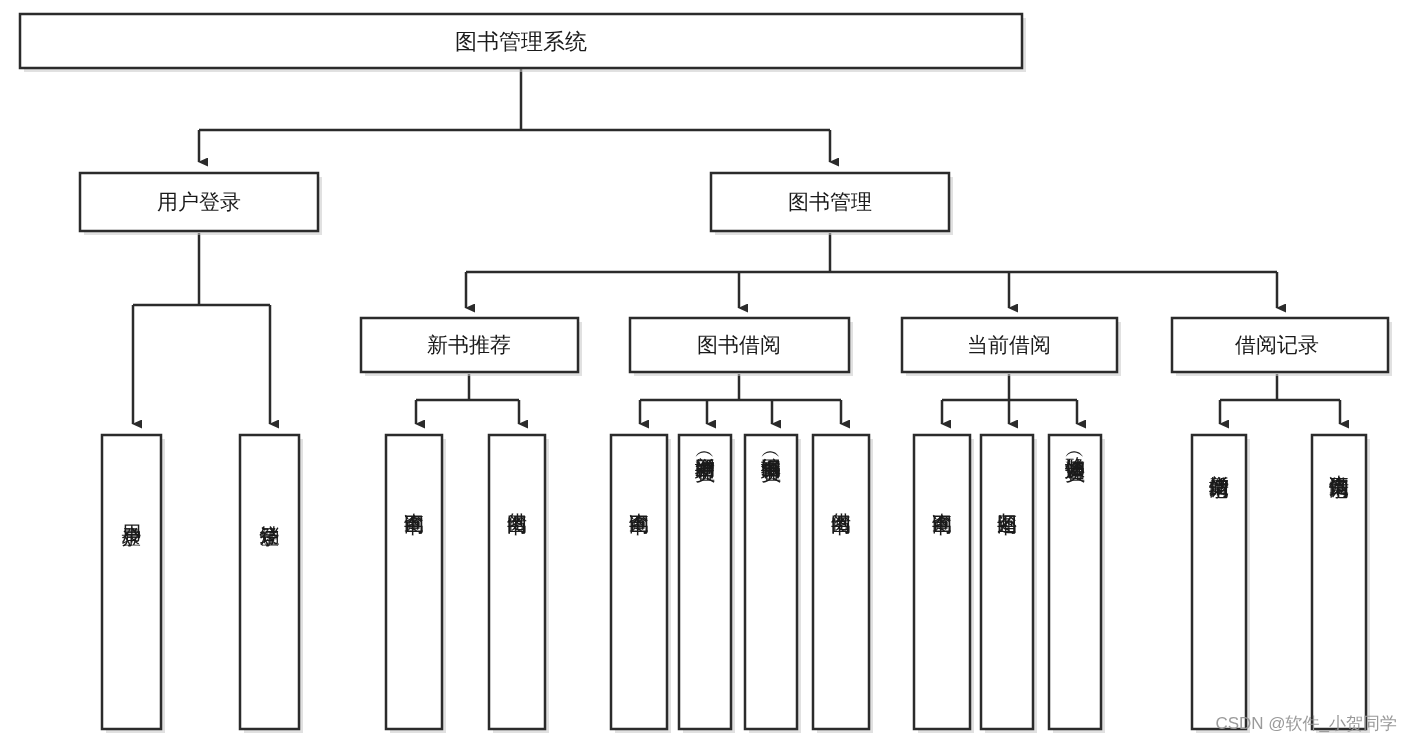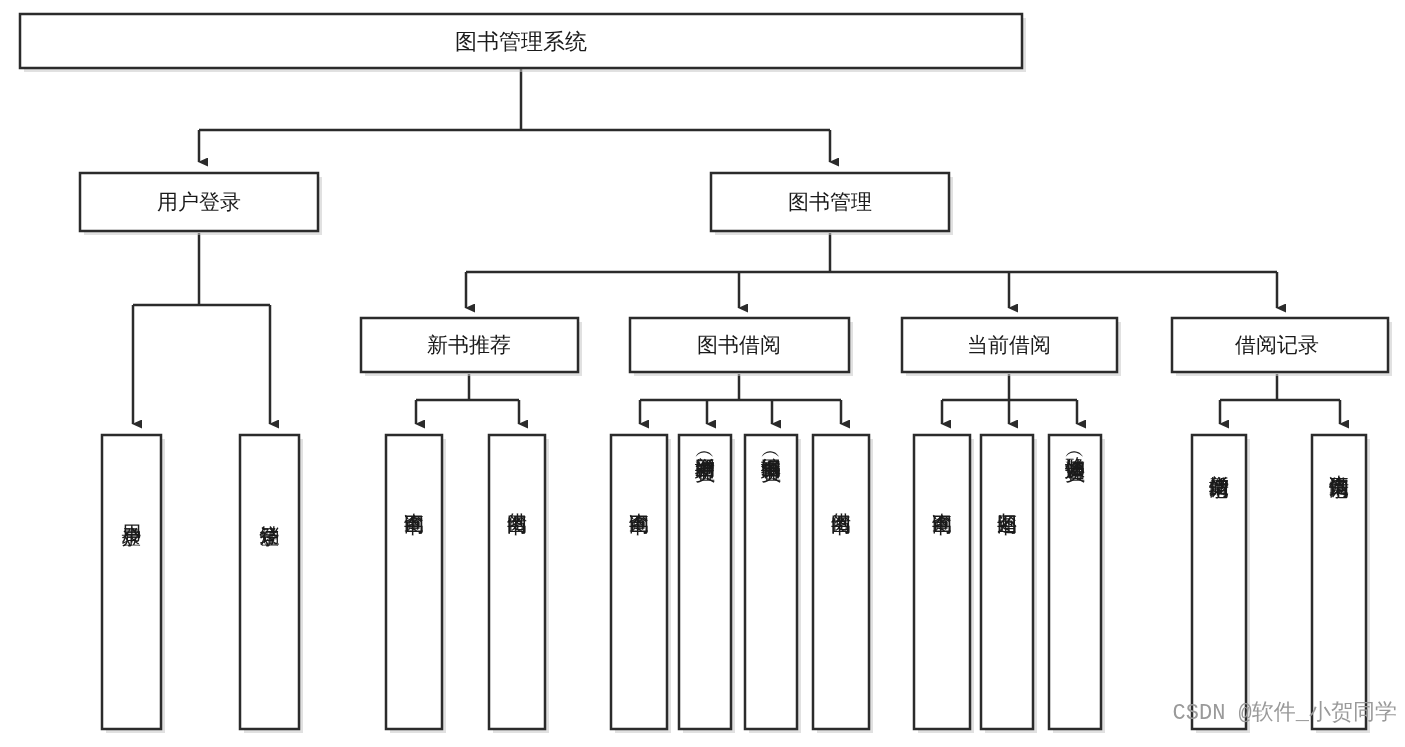--- a/index.html
+++ b/index.html
@@ -66,23 +66,23 @@
     color: #1a1a1a;
     writing-mode: vertical-rl;
     text-orientation: upright;
     letter-spacing: 1px;
     white-space: nowrap;
     text-align: center;
   }
   .watermark {
     position: absolute;
     right: 8px;
-    bottom: 20px;
-    font-family: Liberation Mono, monospace;
-    font-size: 22px;
+    bottom: 12px;
+    font-family: Liberation Sans, sans-serif;
+    font-size: 17px;
     color: #9a9a9a;
     white-space: nowrap;
     user-select: none;
   }
 </style>
 </head>
 <body>
 
 <div id="diagram-root">
 

